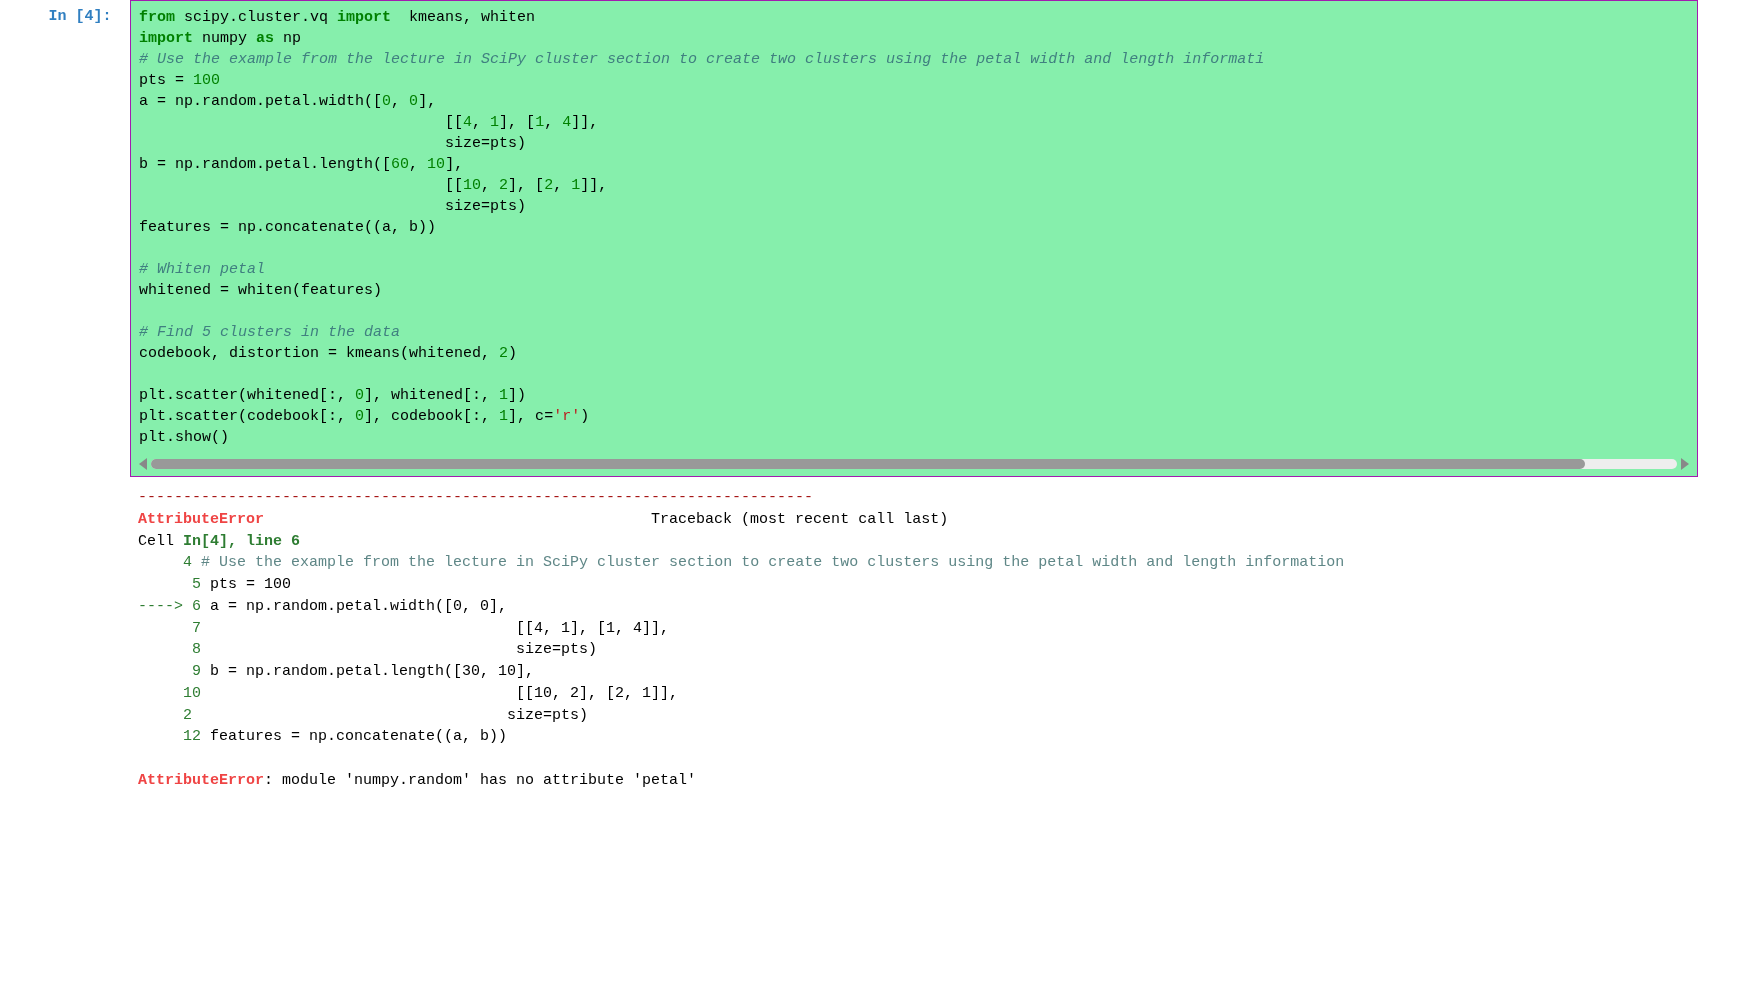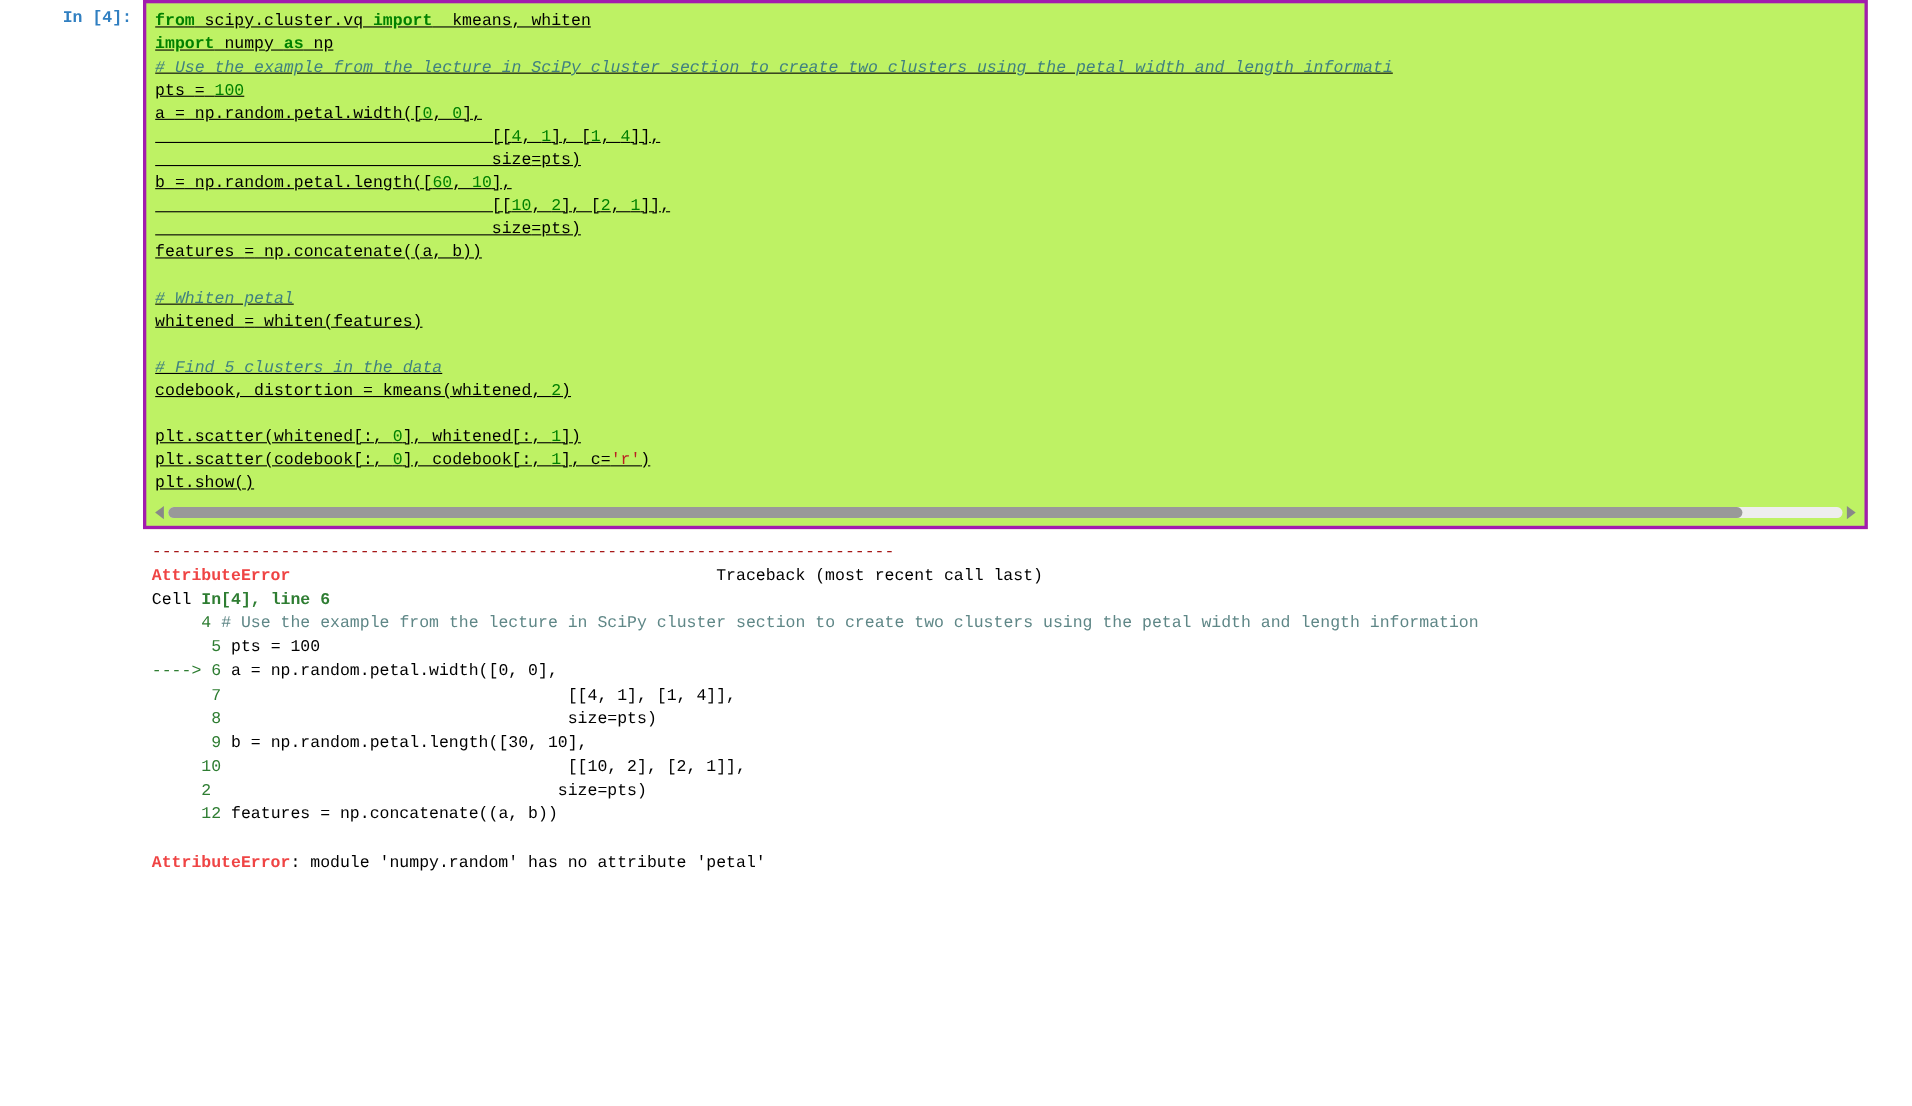--- a/index.html
+++ b/index.html
@@ -13,35 +13,34 @@
   }
   .notebook {
     padding: 0 40px 20px 40px;
   }
   .cell {
     display: flex;
     margin-bottom: 4px;
   }
   .prompt {
     flex: 0 0 90px;
-    text-align: right;
+    text-align: center;
     padding-right: 10px;
     color: #307fc1;
     font-weight: bold;
     padding-top: 6px;
     white-space: pre;
   }
   .code-area {
     flex: 1;
-    border: 3px solid #a21caf;
-    background: #bef264;
+    border: 1px solid #a21caf;
+    background: #86efac;
     padding: 6px 8px 6px 8px;
     position: relative;
     overflow: hidden;
-    text-decoration: underline;
   }
   pre.code {
     white-space: pre;
     font-family: inherit;
     font-size: 15px;
     line-height: 1.4;
     overflow-x: hidden;
   }
   .scrollbar-track {
     margin-top: 10px;

